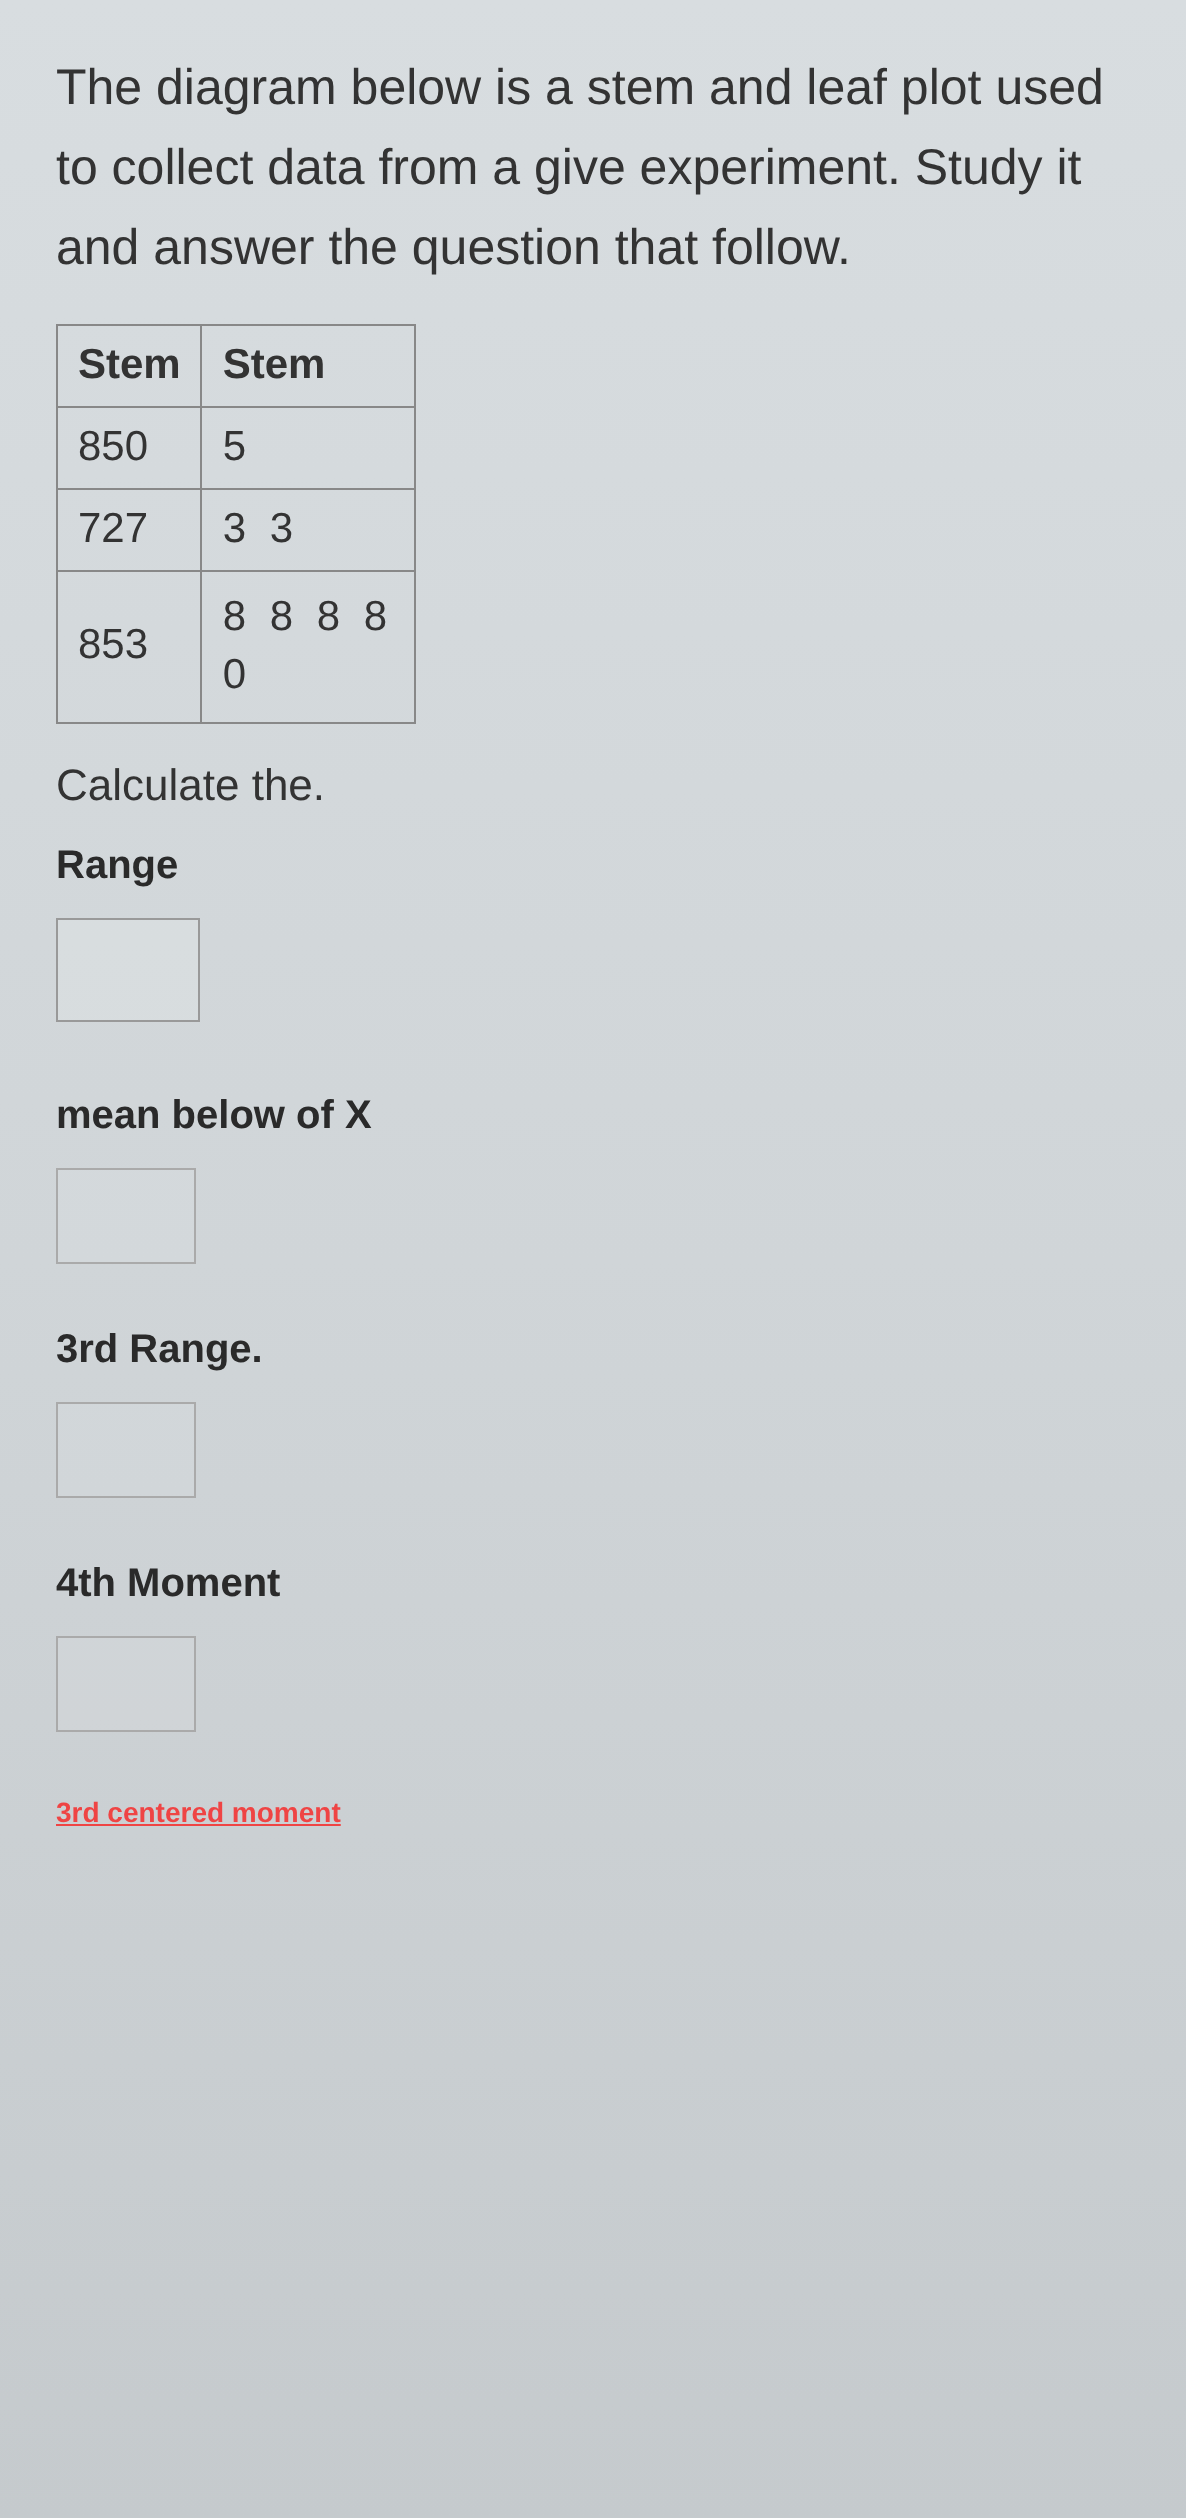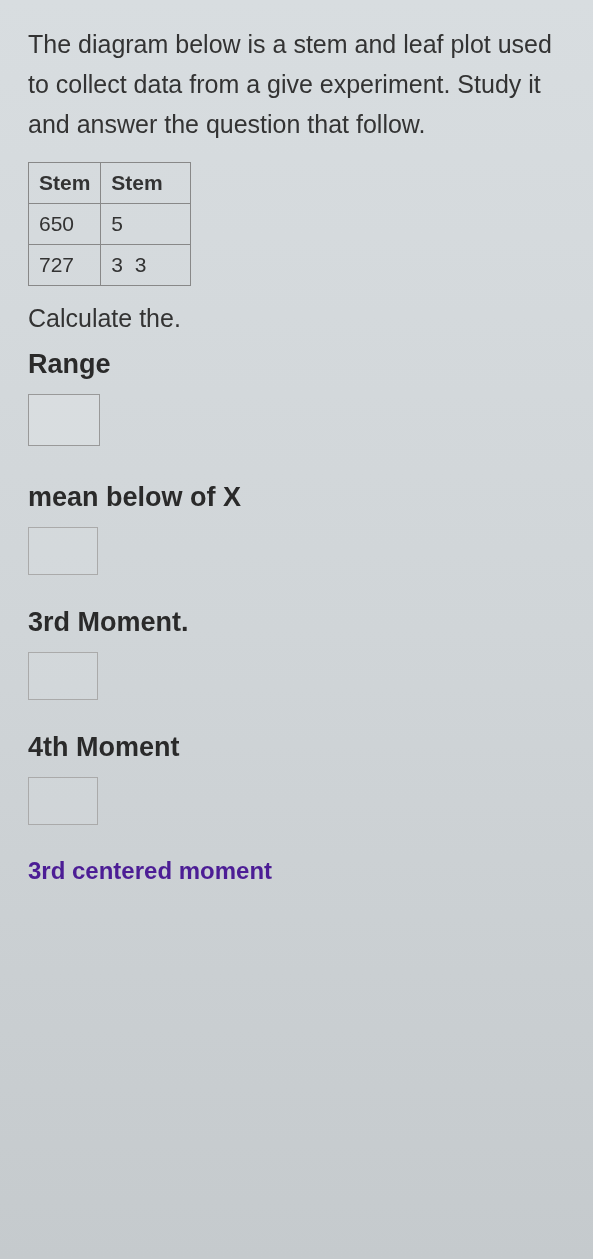--- a/index.html
+++ b/index.html
@@ -38,38 +38,39 @@
       font-weight: bold;
     }
     .leaf-cell {
       min-width: 90px;
       letter-spacing: 3px;
     }
     .leaf-multiline {
       line-height: 1.4;
     }
     .calc-label {
-      font-size: 25px;
+      font-size: 22px;
       color: #333;
       margin-bottom: 16px;
       margin-top: 6px;
     }
     .field-label {
       font-weight: bold;
-      font-size: 27px;
+      font-size: 20px;
       color: #2a2a2a;
       margin-bottom: 14px;
       margin-top: 10px;
     }
     .field-label-faded {
       font-weight: bold;
-      font-size: 24px;
-      color: #4c1d95;
+      font-size: 14px;
+      color: #ef4444;
       margin-bottom: 10px;
       margin-top: 10px;
+      text-decoration: underline;
     }
     .input-box {
       width: 72px;
       height: 52px;
       border: 1px solid #999;
       background: rgba(255,255,255,0.15);
       margin-bottom: 26px;
       font-size: 20px;
       padding: 6px;
       color: #333;
@@ -92,39 +93,46 @@
 
 <p class="intro">The diagram below is a stem and leaf plot used to collect data from a give experiment. Study it and answer the question that follow.</p>
 
 <table>
   <tbody>
       <tr>
     <th>Stem</th>
     <th>Stem</th>
   </tr>
   <tr>
-    <td>650</td>
+    <td>850</td>
     <td class="leaf-cell">5</td>
   </tr>
   <tr>
     <td>727</td>
     <td class="leaf-cell">3 3</td>
+  </tr>
+  <tr>
+    <td>853</td>
+    <td class="leaf-cell leaf-multiline">
+      <div>8 8 8 8</div>
+      <div>0</div>
+    </td>
   </tr>
 </tbody>
   </table>
 
 <p class="calc-label">Calculate the.</p>
 
 <p class="field-label">Range</p>
 <input type="text" class="input-box" style="">
 
 <p class="field-label">mean below of X</p>
 <input type="text" class="input-box-faded" style="">
 
-<p class="field-label">3rd Moment.</p>
+<p class="field-label">3rd Range.</p>
 <input type="text" class="input-box-faded" style="">
 
 <p class="field-label">4th Moment</p>
 <input type="text" class="input-box-faded" style="">
 
 <p class="field-label-faded">3rd centered moment</p>
 
 
 
 

